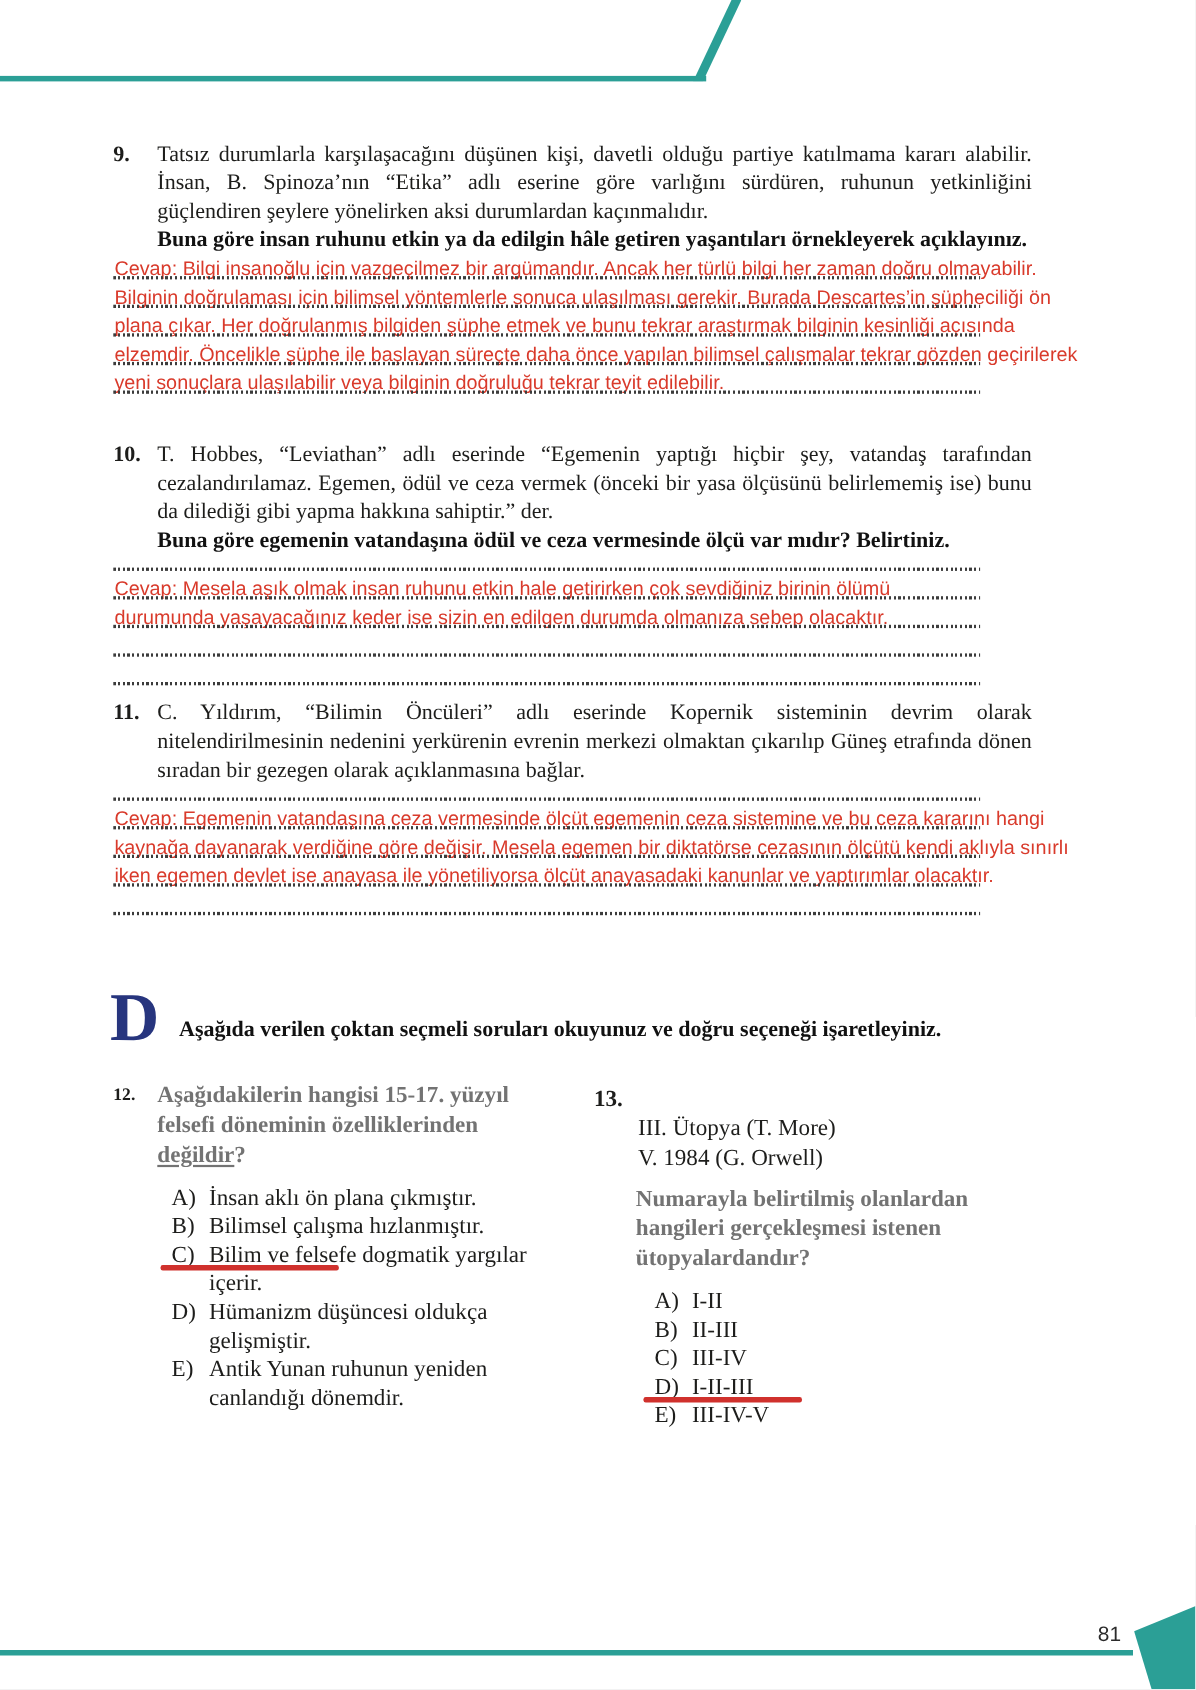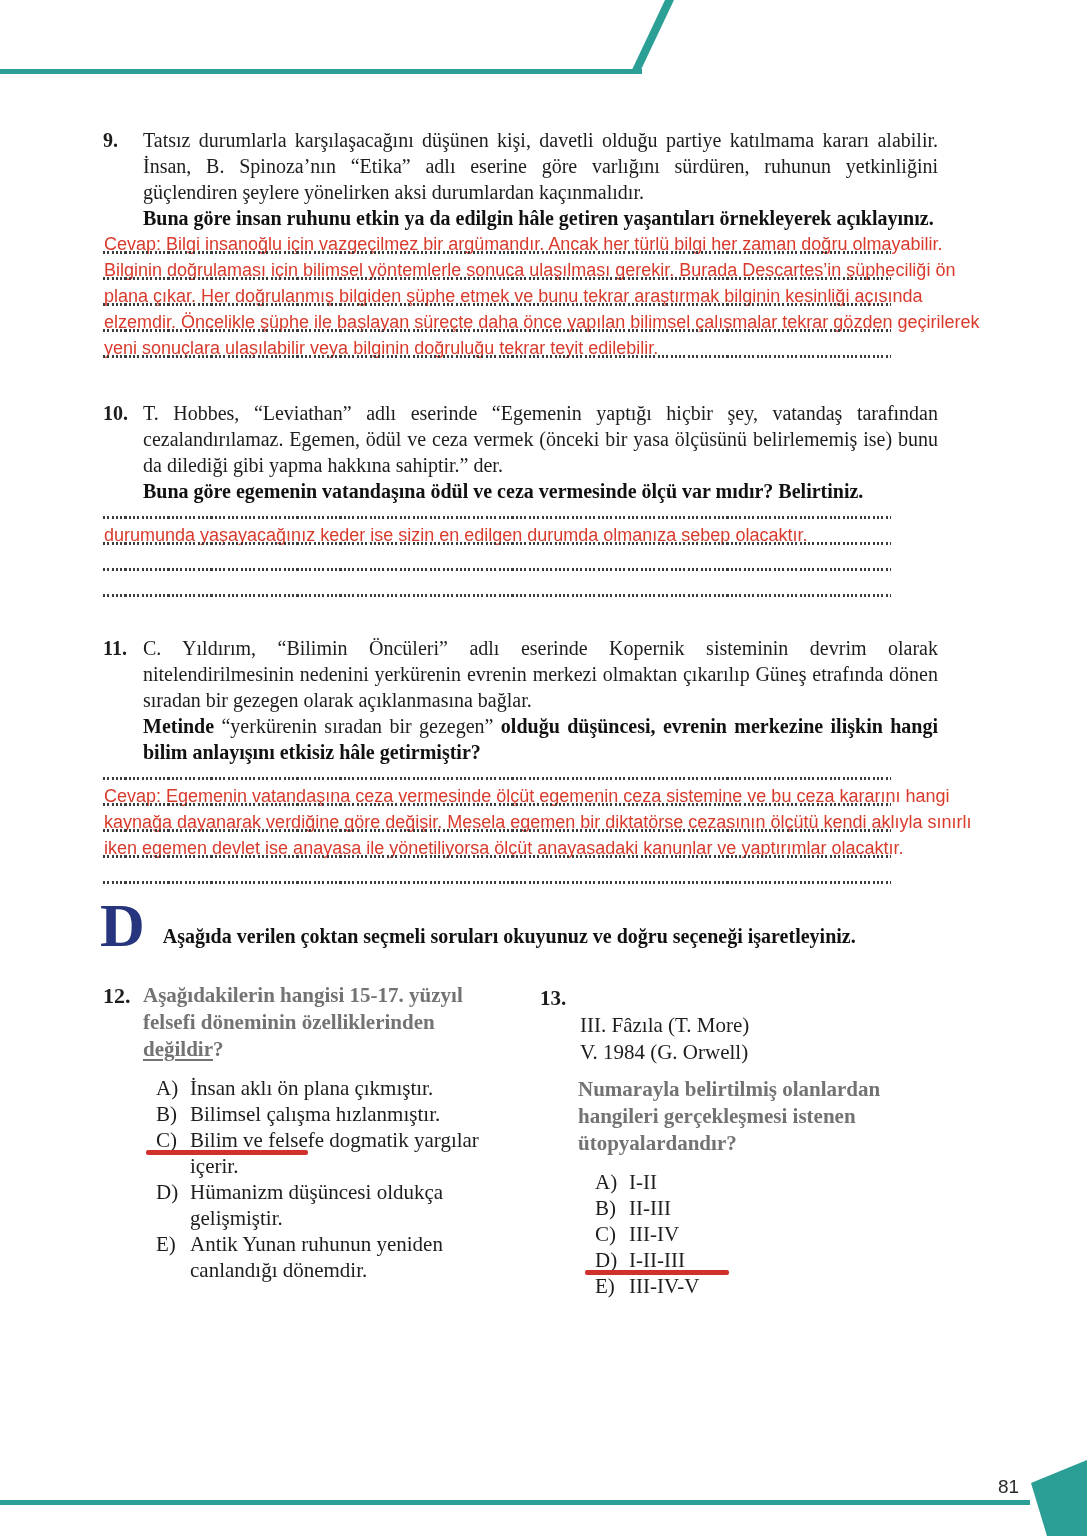--- a/index.html
+++ b/index.html
@@ -97,33 +97,35 @@
     <div class="qrow">
       <div class="qnum">10.</div>
       <div class="qtext">
         <span>T. Hobbes, “Leviathan” adlı eserinde “Egemenin yaptığı hiçbir şey, vatandaş tarafından cezalandırılamaz. Egemen, ödül ve ceza vermek (önceki bir yasa ölçüsünü belirlememiş ise) bunu da dilediği gibi yapma hakkına sahiptir.” der.</span>
         <strong class="prompt">Buna göre egemenin vatandaşına ödül ve ceza vermesinde ölçü var mıdır? Belirtiniz.</strong>
       </div>
     </div>
     <div class="answers tight">
       <div class="ansrow"></div>
       <div class="ansrow">
+          <span class="anstext">Cevap: Mesela aşık olmak insan ruhunu etkin hale getirirken çok sevdiğiniz birinin ölümü</span>
+        </div>
+      <div class="ansrow">
           <span class="anstext">durumunda yaşayacağınız keder ise sizin en edilgen durumda olmanıza sebep olacaktır.</span>
         </div>
       <div class="ansrow"></div>
       <div class="ansrow"></div>
     </div>
   </section>
 
   <section class="qblock" style="top:635px;">
     <div class="qrow">
       <div class="qnum">11.</div>
       <div class="qtext">
         <span>C. Yıldırım, “Bilimin Öncüleri” adlı eserinde Kopernik sisteminin devrim olarak nitelendirilmesinin nedenini yerkürenin evrenin merkezi olmaktan çıkarılıp Güneş etrafında dönen sıradan bir gezegen olarak açıklanmasına bağlar.</span>
-        <span class="prompt"><strong>Metinde</strong><span style="font-weight:normal;color:#1d1d1b;"> “yerkürenin sıradan bir gezegen” </span><strong>olduğu düşüncesi, evrenin merkezine ilişkin hangi bilim anlayışını etkisiz hâle getirmiştir?</strong></span>
       </div>
     </div>
     <div class="answers tight">
       <div class="ansrow"></div>
       <div class="ansrow">
           <span class="anstext">Cevap: Egemenin vatandaşına ceza vermesinde ölçüt egemenin ceza sistemine ve bu ceza kararını hangi</span>
         </div>
       <div class="ansrow">
           <span class="anstext">kaynağa dayanarak verdiğine göre değişir. Mesela egemen bir diktatörse cezasının ölçütü kendi aklıyla sınırlı</span>
         </div>
@@ -134,21 +136,21 @@
     </div>
   </section>
 
   <div class="secmark">
     <span class="secletter">D</span>
     <span class="secinstr">Aşağıda verilen çoktan seçmeli soruları okuyunuz ve doğru seçeneği işaretleyiniz.</span>
   </div>
 
   <section class="mc" style="left:103px; top:982px; width:410px;">
     <div class="qrow">
-      <div class="qnum" style="font-size:22px; line-height:27px;">12.</div>
+      <div class="qnum" style="font-size:16px; line-height:27px;">12.</div>
       <div style="width:365px;">
         <div class="stem"><span>Aşağıdakilerin hangisi 15-17. yüzyıl felsefi döneminin özelliklerinden </span><span class="ul">değildir</span><span>?</span></div>
         <div class="opts">
           <div class="opt">
               <span class="olabel">A)</span>
               <span>İnsan aklı ön plana çıkmıştır.</span>
             </div>
           <div class="opt">
               <span class="olabel">B)</span>
               <span>Bilimsel çalışma hızlanmıştır.</span>
@@ -167,21 +169,21 @@
               <span>Antik Yunan ruhunun yeniden canlandığı dönemdir.</span>
             </div>
         </div>
       </div>
     </div>
   </section>
 
   <section class="mc" style="left:540px; top:985px; width:440px;">
     <div class="qnum" style="font-size:21px; line-height:27px;">13.</div>
     <div class="items">
-      <div>III. Fâzıla (T. More)</div>
+      <div>III. Ütopya (T. More)</div>
       <div>V. 1984 (G. Orwell)</div>
     </div>
     <div class="stem" style="margin-left:38px; margin-top:10px; width:352px;">Numarayla belirtilmiş olanlardan hangileri gerçekleşmesi istenen ütopyalardandır?</div>
     <div class="opts" style="margin-left:55px;">
       <div class="opt">
           <span class="olabel">A)</span>
           <span>I-II</span>
         </div>
       <div class="opt">
           <span class="olabel">B)</span>

